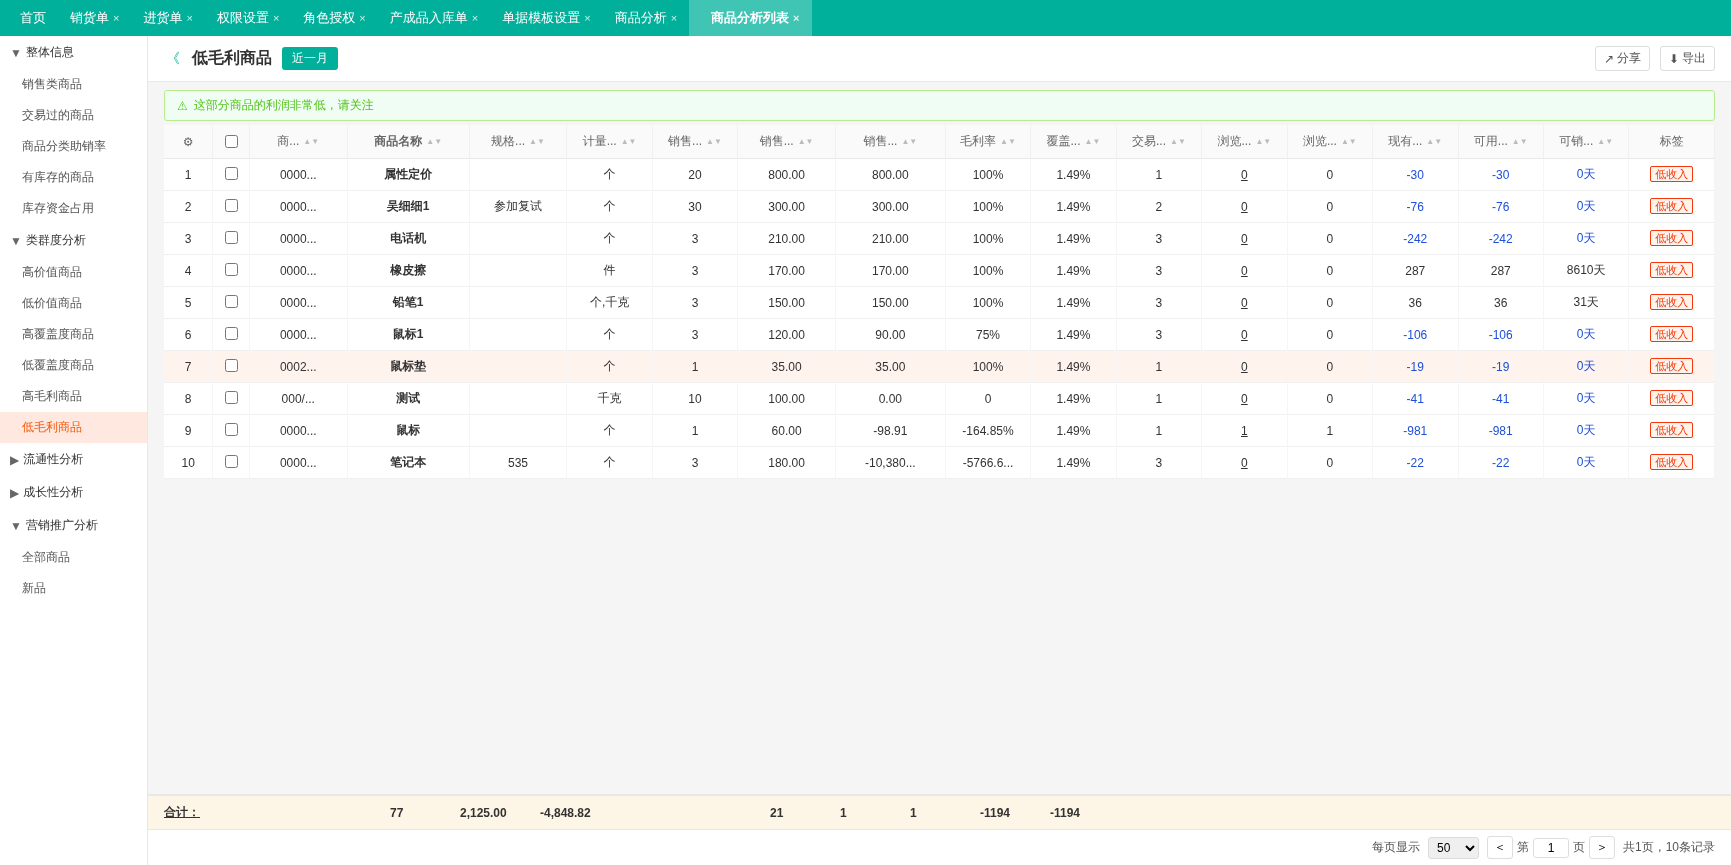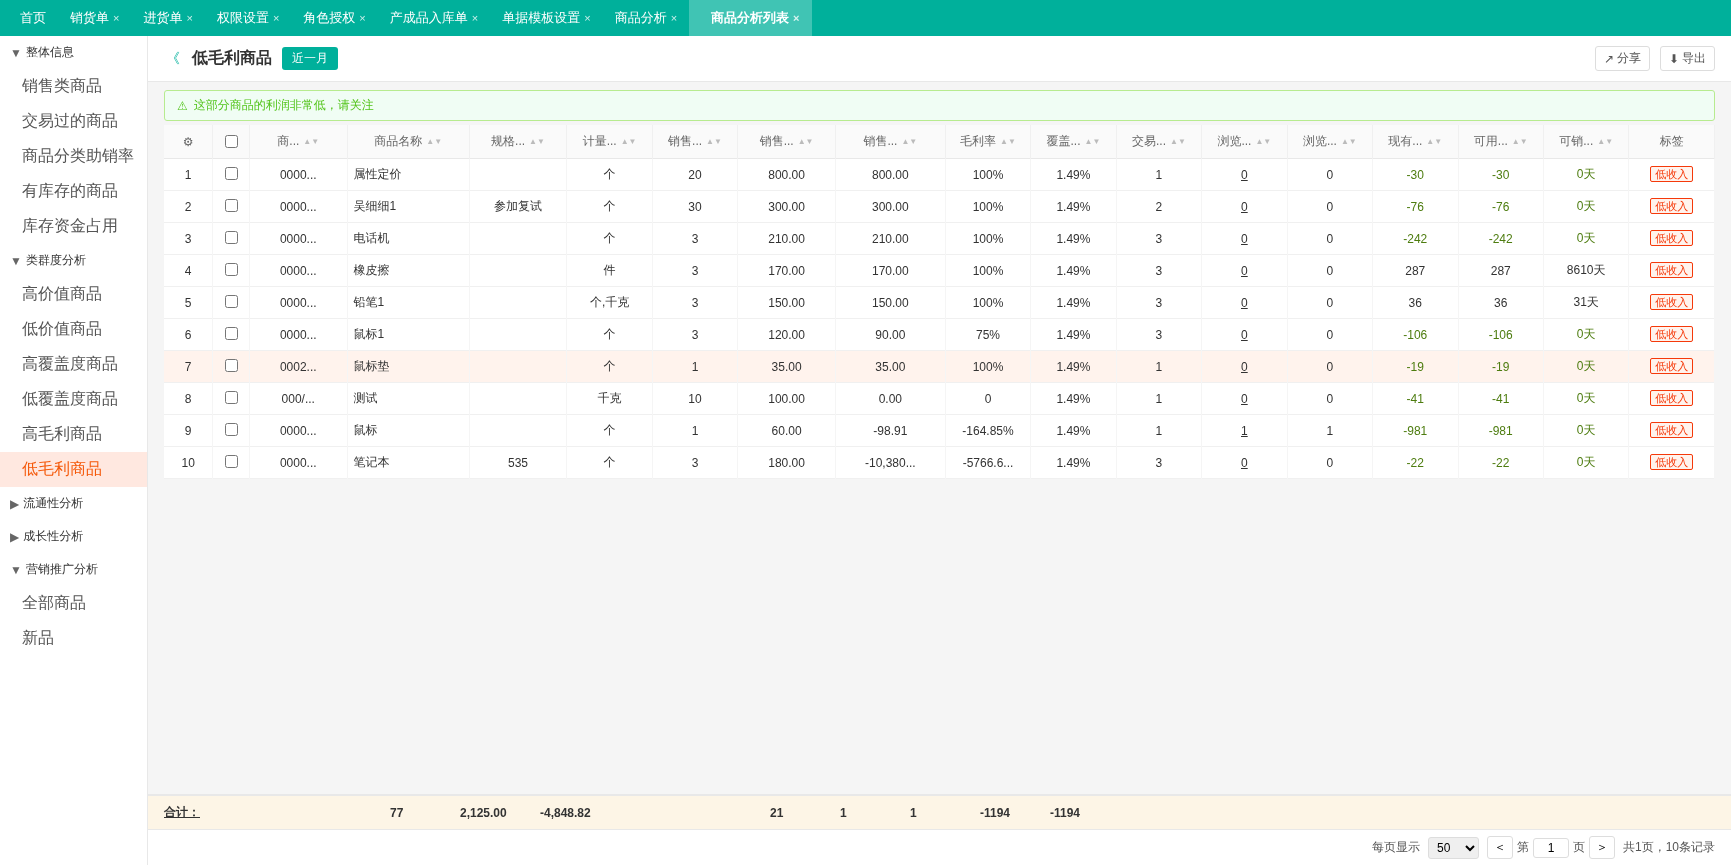--- a/index.html
+++ b/index.html
@@ -43,21 +43,21 @@
       padding: 8px 10px;
       color: #333;
       font-size: 12px;
       cursor: pointer;
     }
     .sidebar-group-header .arrow { margin-right: 4px; color: #666; }
     .sidebar-item {
       padding: 7px 10px 7px 22px;
       color: #555;
       cursor: pointer;
-      font-size: 16px;
+      font-size: 12px;
     }
     .sidebar-item.active { background: #ffe8e0; color: #f5590a; }
 
     
     .main-content {
       flex: 1;
       display: flex;
       flex-direction: column;
       overflow: hidden;
     }
@@ -182,37 +182,37 @@
       padding: 7px 6px;
       text-align: center;
       color: #333;
       border-right: 1px solid #f5f5f5;
       white-space: nowrap;
     }
 
     .col-num { width: 40px; }
     .col-check { width: 30px; }
     .col-code { width: 80px; }
-    .col-name { width: 100px; text-align: left; }
+    .col-name { width: 100px; text-align: center; font-weight: bold; }
     .col-spec { width: 80px; }
     .col-unit { width: 70px; }
     .col-sale-qty { width: 70px; }
     .col-sale-price { width: 80px; }
     .col-sale-amt { width: 90px; }
     .col-gross { width: 70px; }
     .col-cover { width: 70px; }
     .col-trade { width: 70px; }
     .col-view1 { width: 70px; }
     .col-view2 { width: 70px; }
     .col-cur { width: 70px; }
     .col-avail { width: 70px; }
     .col-sale-days { width: 70px; }
     .col-tag { width: 70px; }
 
-    .text-red { color: #4d7c0f; }
+    .text-red { color: #1d4ed8; }
     .underline { text-decoration: underline; cursor: pointer; }
 
     .tag-badge {
       background: #fff3ed;
       color: #f5390a;
       border: 1px solid #f5390a;
       border-radius: 2px;
       padding: 1px 4px;
       font-size: 11px;
     }

